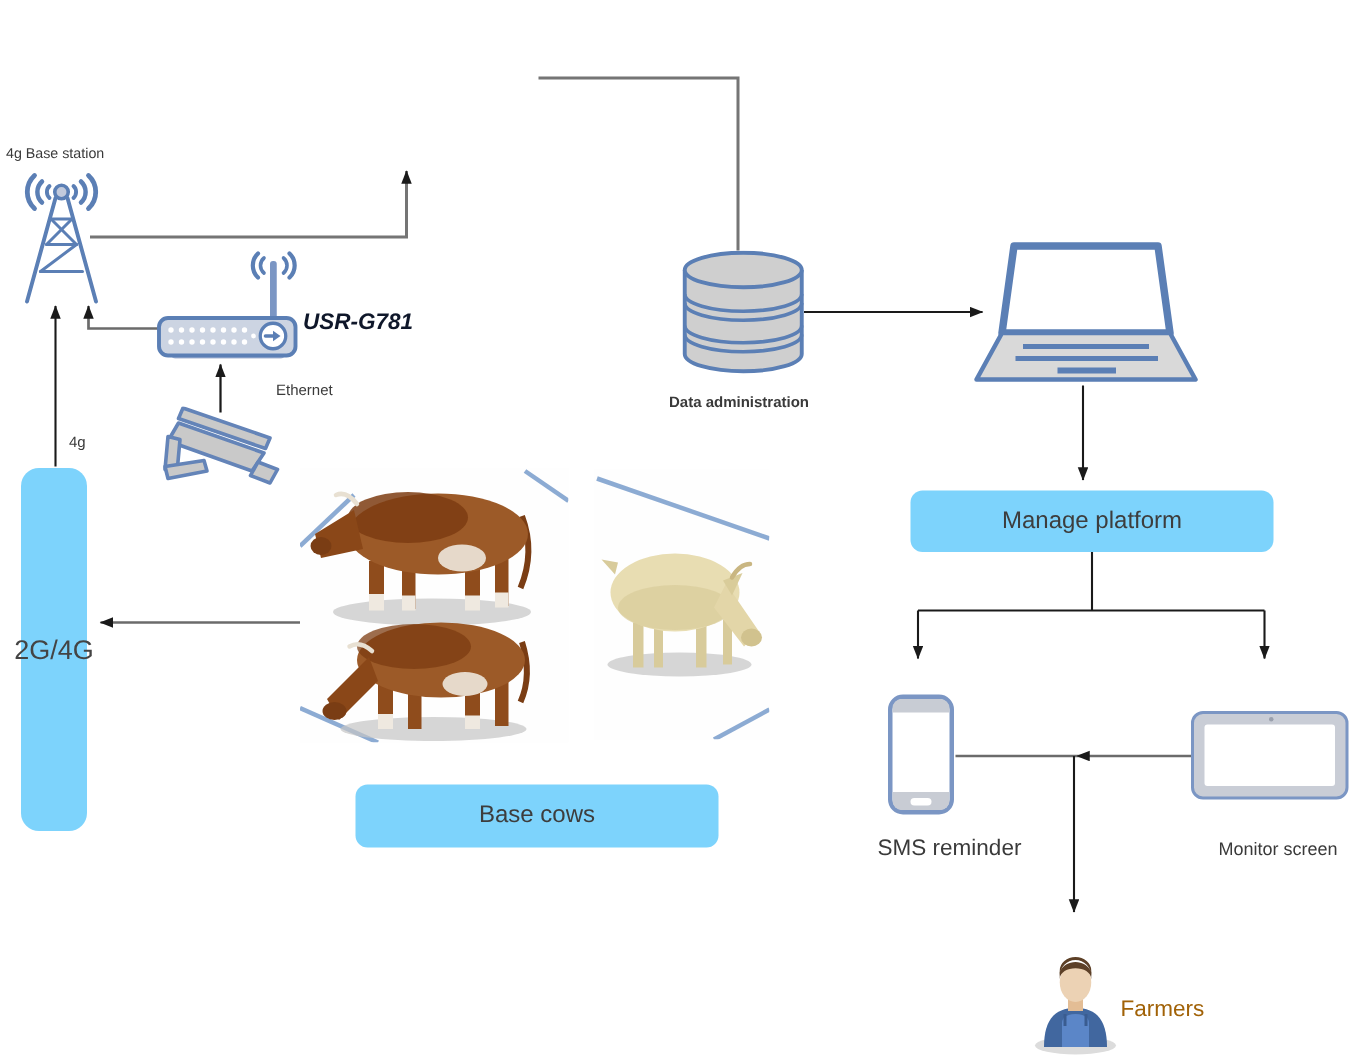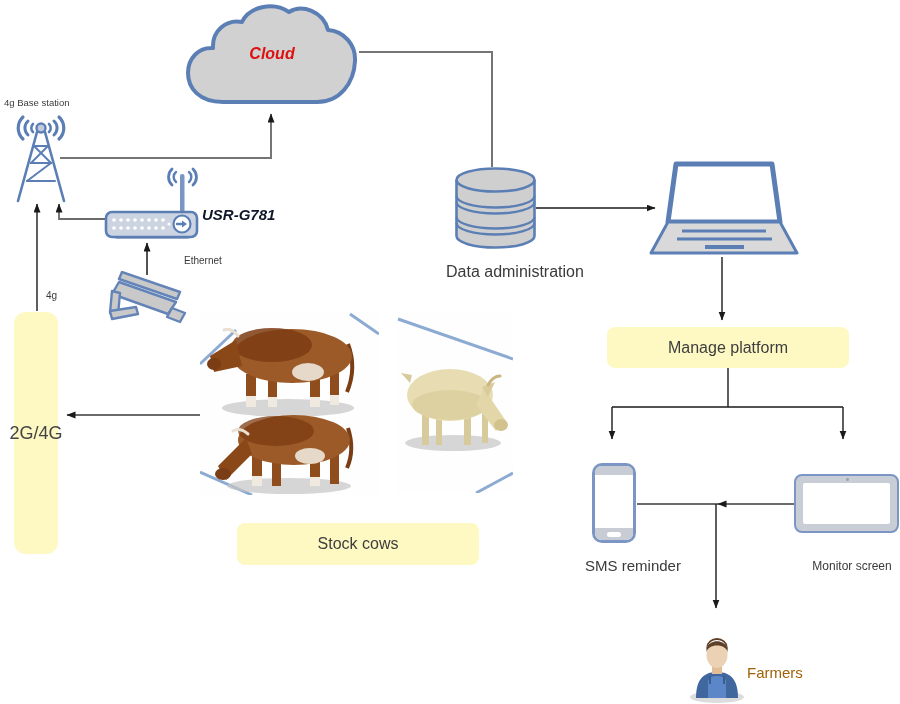--- a/index.html
+++ b/index.html
@@ -3,21 +3,21 @@
 <meta charset="utf-8">
 <style>
   html,body{margin:0;padding:0;background:#ffffff;}
   #canvas{
     position:relative;width:900px;height:704px;background:#ffffff;overflow:hidden;
     font-family:"Liberation Sans", sans-serif;color:#3a3a3a;
   }
   .abs{position:absolute;}
   .lbl{position:absolute;white-space:nowrap;color:#3a3a3a;}
   .node{
-    position:absolute;background:#fef9c3;border-radius:8px;
+    position:absolute;background:#7dd3fc;border-radius:8px;
     display:flex;align-items:center;justify-content:center;
     color:#3d3d3d;
   }
   
   .cloud-wrap{left:183px;top:3px;width:178px;height:104px;}
   .cloud-label{position:absolute;left:0;right:0;top:42px;text-align:center;
     font-size:16px;font-weight:bold;font-style:italic;color:#dd1111;}
   
   .red-label{font-size:15px;font-weight:bold;font-style:italic;color:#0f172a;}
   
@@ -70,28 +70,20 @@
       <line x1="794" y1="504" x2="718" y2="504" stroke="#6b6b6b" stroke-width="1.8" marker-end="url(#mArrow)"></line>
       <line x1="718" y1="504" x2="637" y2="504" stroke="#6b6b6b" stroke-width="1.8"></line>
       <line x1="716" y1="504" x2="716" y2="608" stroke="#1a1a1a" stroke-width="1.4" marker-end="url(#mArrow)"></line>
       <line x1="200" y1="415" x2="67" y2="415" stroke="#6b6b6b" stroke-width="1.8" marker-end="url(#mArrow)"></line>
       <line x1="37" y1="311" x2="37" y2="204" stroke="#1a1a1a" stroke-width="1.4" marker-end="url(#mArrow)"></line>
       <polyline points="125,219 59,219 59,204" stroke="#6b6b6b" stroke-width="1.8" marker-end="url(#mArrow)"></polyline>
       <line x1="147" y1="275" x2="147" y2="243" stroke="#1a1a1a" stroke-width="1.5" marker-end="url(#mArrow)"></line>
     </g>
   </svg>
 
-  <div class="abs cloud-wrap">
-    <svg width="178" height="104" viewBox="0 0 178 104">
-      <path d="M 40 99 C 16 99 5 85 5 70 C 5 55 16 44 30 45 C 29 28 43 16 59 19
-               C 66 4 90 -2 106 9 C 119 1 140 8 145 27 C 161 28 173 42 172 58
-               C 171 80 157 99 134 99 Z" fill="#d1d1d1" stroke="#5b7fb5" stroke-width="4" stroke-linejoin="round"></path>
-    </svg>
-    <div class="cloud-label">Cloud</div>
-  </div>
 
   <div class="lbl" style="left:4px;top:97px;font-size:9.5px;">4g Base station</div>
   <svg class="abs" style="left:10px;top:113px" width="62" height="92" viewBox="0 0 62 92">
     <g stroke="#5b7fb5" fill="none" stroke-linecap="round">
       <path d="M 13 4 A 15 15 0 0 0 13 26" stroke-width="3.2"></path>
       <path d="M 18 8 A 9.5 9.5 0 0 0 18 22" stroke-width="3"></path>
       <path d="M 23 11 A 5.5 5.5 0 0 0 23 19" stroke-width="2.6"></path>
       <path d="M 49 4 A 15 15 0 0 1 49 26" stroke-width="3.2"></path>
       <path d="M 44 8 A 9.5 9.5 0 0 1 44 22" stroke-width="3"></path>
       <path d="M 39 11 A 5.5 5.5 0 0 1 39 19" stroke-width="2.6"></path>
@@ -233,32 +225,32 @@
         <ellipse cx="52" cy="60" rx="38" ry="15" fill="#d9cc9a" opacity="0.7"></ellipse>
         <polygon points="86,44 108,76 98,86 78,60" fill="#e3d6a8"></polygon>
         <ellipse cx="103" cy="80" rx="7" ry="6" fill="#d1c28e"></ellipse>
         <polygon points="84,42 97,37 90,52" fill="#d9cc9a"></polygon>
         <path d="M 90 40 q 5 -9 12 -9" stroke="#c9b682" stroke-width="3" fill="none" stroke-linecap="round"></path>
       </g>
     </svg>
   </div>
 
   <div class="node stock-box">
-    <span>Stock cows</span>
+    <span>Base cows</span>
   </div>
 
   <svg class="abs" style="left:454px;top:167px" width="83" height="84" viewBox="0 0 83 84">
     <path d="M 2.5 13 L 2.5 69 A 39 11.5 0 0 0 80.5 69 L 80.5 13" fill="#cfcfcf" stroke="#5b7fb5" stroke-width="2.6"></path>
     <ellipse cx="41.5" cy="13" rx="39" ry="11.5" fill="#cfcfcf" stroke="#5b7fb5" stroke-width="2.6"></ellipse>
     <path d="M 2.5 29 A 39 11.5 0 0 0 80.5 29" fill="none" stroke="#5b7fb5" stroke-width="2.4"></path>
     <path d="M 2.5 35 A 39 11.5 0 0 0 80.5 35" fill="none" stroke="#5b7fb5" stroke-width="2.4"></path>
     <path d="M 2.5 50 A 39 11.5 0 0 0 80.5 50" fill="none" stroke="#5b7fb5" stroke-width="2.4"></path>
     <path d="M 2.5 56 A 39 11.5 0 0 0 80.5 56" fill="none" stroke="#5b7fb5" stroke-width="2.4"></path>
   </svg>
-  <div class="lbl" style="left:446px;top:263px;font-size:16px;">Data administration</div>
+  <div class="lbl" style="left:446px;top:263px;font-size:10px;font-weight:bold;">Data administration</div>
 
   <svg class="abs" style="left:649px;top:160px" width="150" height="100" viewBox="0 0 150 100">
     <polygon points="27,4 123,4 131,62 19,62" fill="#ffffff" stroke="#5b7fb5" stroke-width="5" stroke-linejoin="round"></polygon>
     <polygon points="19,62 131,62 148,93 2,93" fill="#d9d9d9" stroke="#5b7fb5" stroke-width="3" stroke-linejoin="round"></polygon>
     <line x1="33" y1="71" x2="117" y2="71" stroke="#5b7fb5" stroke-width="3.2"></line>
     <line x1="28" y1="79" x2="123" y2="79" stroke="#5b7fb5" stroke-width="3.2"></line>
     <line x1="56" y1="87" x2="95" y2="87" stroke="#5b7fb5" stroke-width="4"></line>
   </svg>
 
   <div class="node platform-box">

